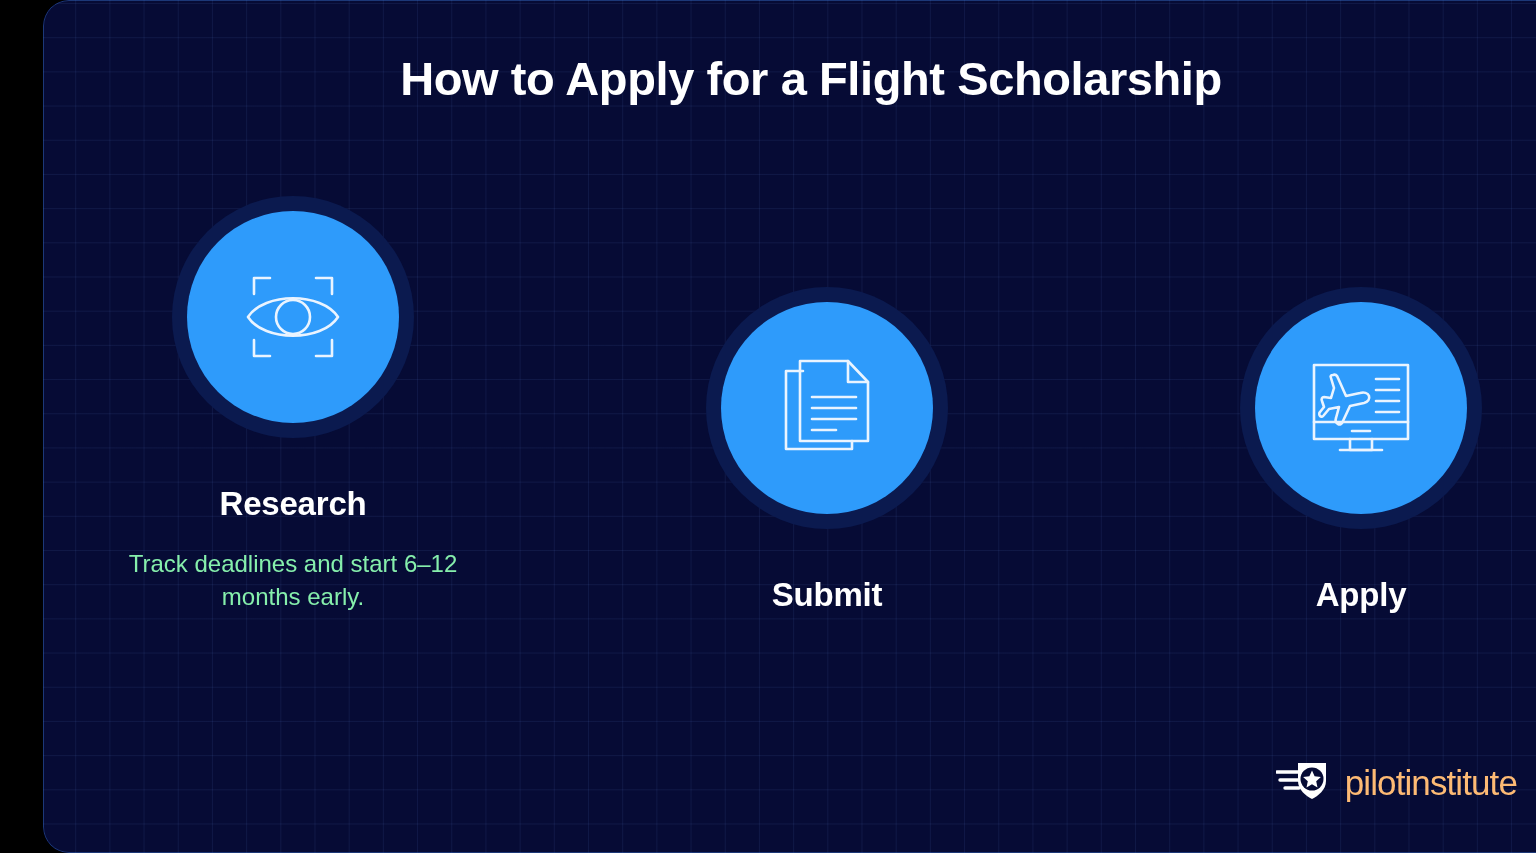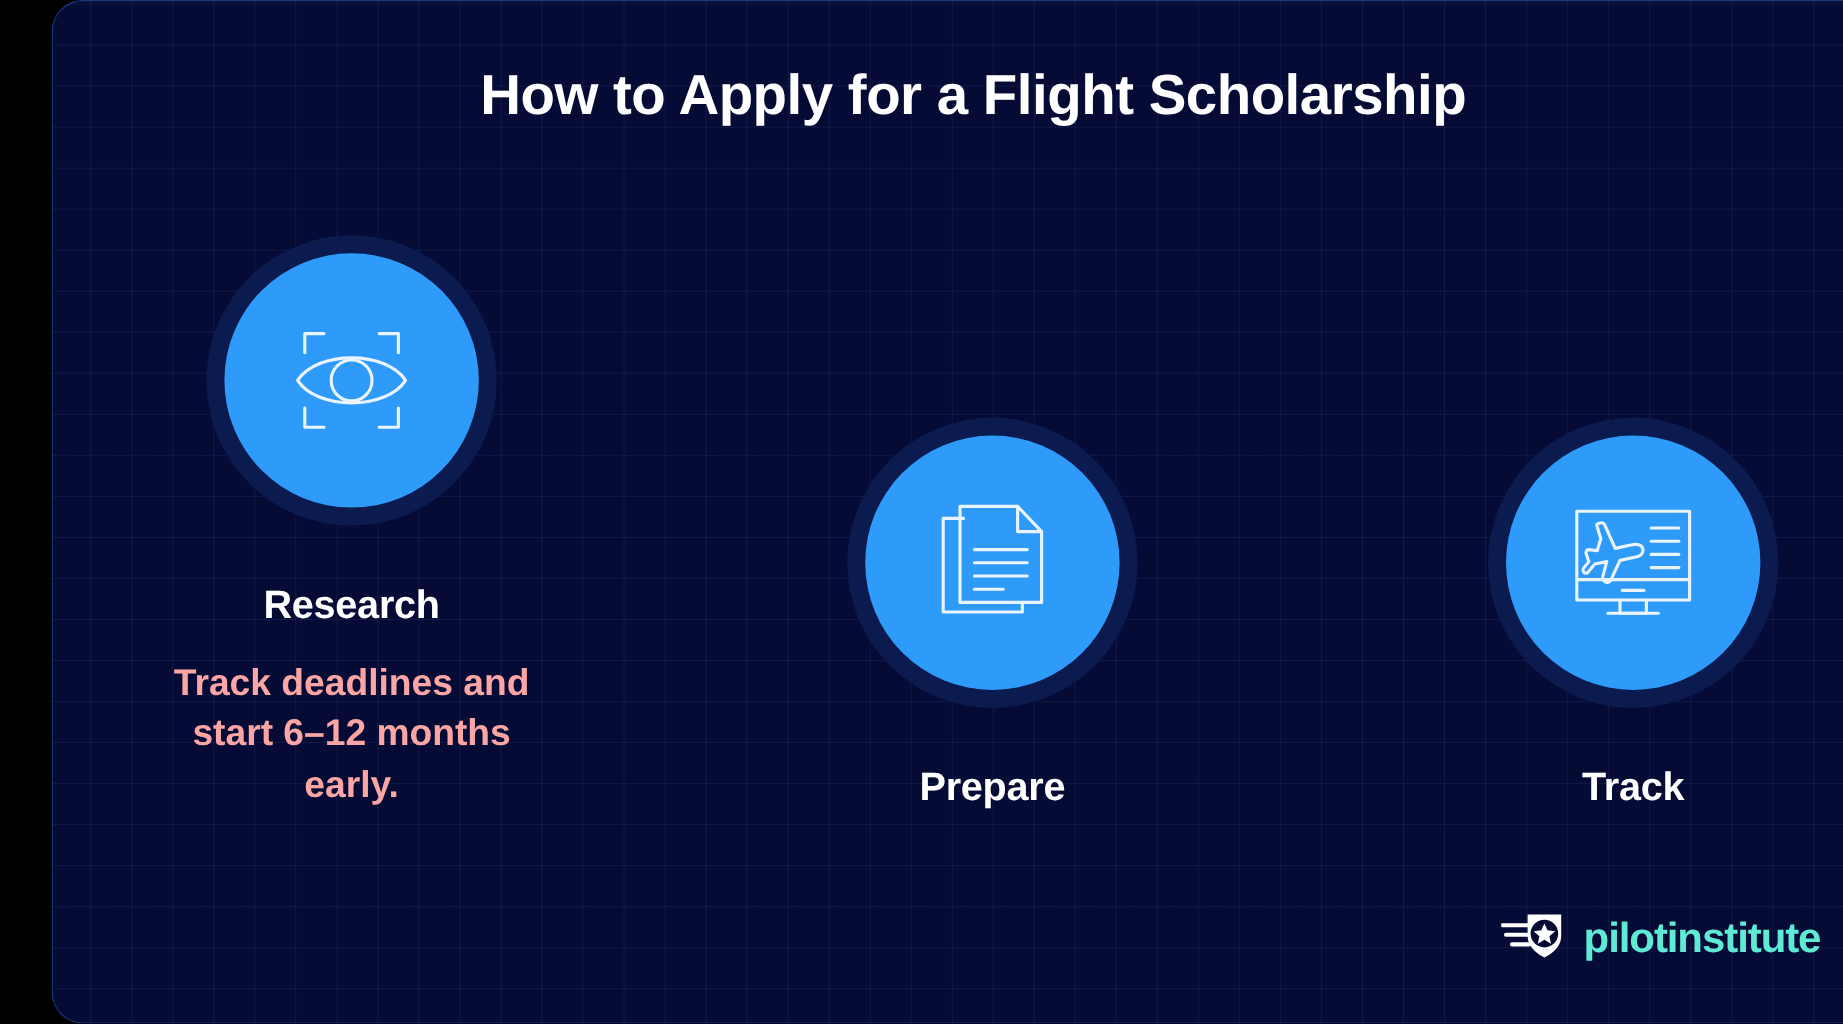--- a/index.html
+++ b/index.html
@@ -102,44 +102,44 @@
     color: #FFFFFF;
     font-size: 33px;
     font-weight: bold;
     letter-spacing: -0.2px;
     text-align: center;
     line-height: 1.1;
   }
 
   .step-desc {
     margin-top: 26px;
-    color: #fca5a5;
-    font-size: 31px;
-    font-weight: bold;
+    color: #86efac;
+    font-size: 24px;
+    font-weight: normal;
     line-height: 1.36;
     text-align: center;
     width: 330px;
   }
 
   #logo {
     position: absolute;
     right: 62px;
     bottom: 48px;
     display: flex;
     flex-direction: row;
     align-items: center;
     gap: 11px;
   }
 
   #logo-mark { display: block; }
 
   #logo-text {
-    color: #5eead4;
+    color: #fdba74;
     font-size: 35px;
-    font-weight: bold;
+    font-weight: normal;
     letter-spacing: -0.9px;
     line-height: 1;
     text-align: right;
   }
 </style>
 </head>
 <body>
 
 <div id="infographic">
 
@@ -177,21 +177,21 @@
               <path d="M32 12 L80 12 L100 33 L100 92 L32 92 Z"></path>
               <polyline points="80,12 80,33 100,33"></polyline>
               <line x1="44" y1="48" x2="88" y2="48"></line>
               <line x1="44" y1="59" x2="88" y2="59"></line>
               <line x1="44" y1="70" x2="88" y2="70"></line>
               <line x1="44" y1="81" x2="68" y2="81"></line>
             </svg>
           </span>
         </div>
       </div>
-      <div class="step-title">Prepare</div>
+      <div class="step-title">Submit</div>
     </div>
 
     <div class="step">
       <div class="icon-halo">
         <div class="icon-disc">
           <span>
             <svg width="118" height="118" viewBox="0 0 118 118" fill="none" stroke="#EAF4FF" stroke-width="2.6" stroke-linecap="round" stroke-linejoin="round">
               <rect x="12" y="16" width="94" height="74"></rect>
               <line x1="12" y1="73" x2="106" y2="73"></line>
               <line x1="50" y1="82" x2="68" y2="82"></line>
@@ -202,21 +202,21 @@
                        C 34 74, 33 72, 34 69 L 37 58 L 27 60 L 22 66 C 21 68, 19 68, 18 67
                        C 17 66, 17 64, 18 63 L 22 58 L 20 52 C 19 50, 20 48, 22 48 L 29 49 L 32 39 L 29 29 C 28 27, 29 26, 31 26 Z"></path>
               <line x1="74" y1="30" x2="97" y2="30"></line>
               <line x1="74" y1="41" x2="97" y2="41"></line>
               <line x1="74" y1="52" x2="97" y2="52"></line>
               <line x1="74" y1="63" x2="97" y2="63"></line>
             </svg>
           </span>
         </div>
       </div>
-      <div class="step-title">Track</div>
+      <div class="step-title">Apply</div>
     </div>
 
 
   </div>
 
   <div id="logo">
     <span id="logo-mark">
       <svg width="58" height="42" viewBox="0 0 58 42" fill="none">
 
         <path d="M1 13 H23" stroke="#FFFFFF" stroke-width="3.4" stroke-linecap="round"></path>

